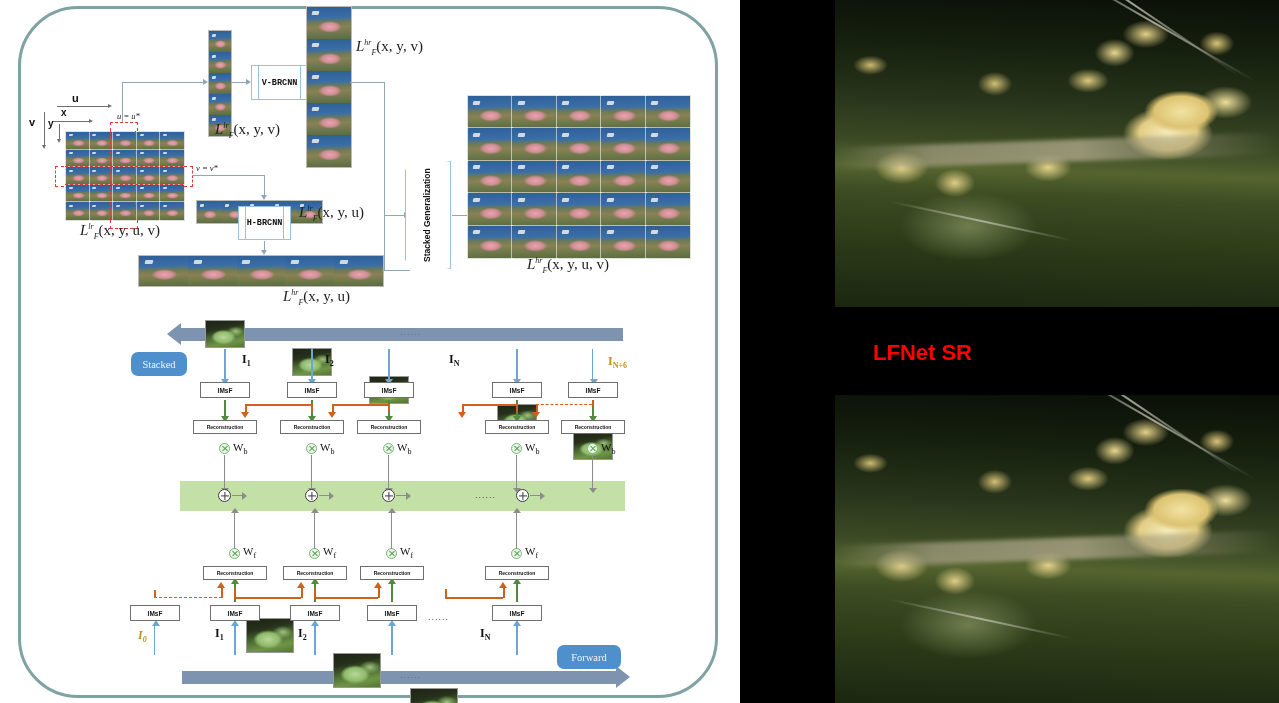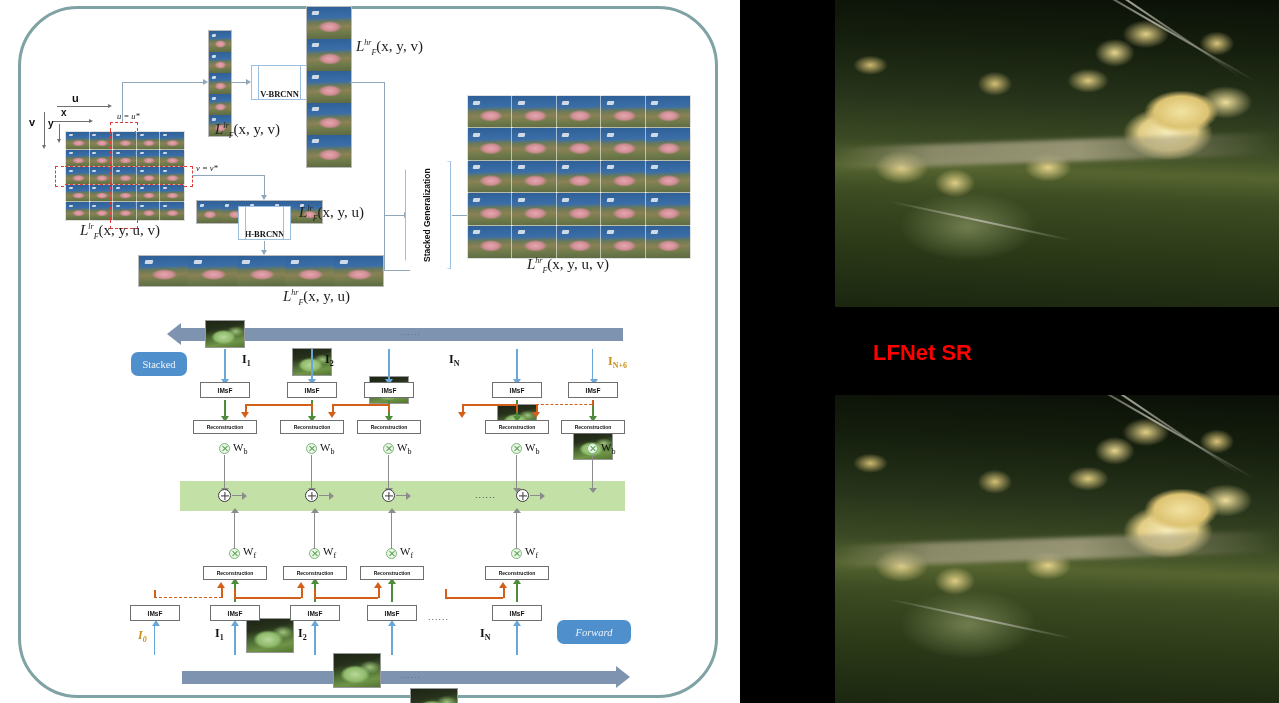--- a/index.html
+++ b/index.html
@@ -34,22 +34,22 @@
   .grid5{position:absolute;display:grid;grid-template-columns:repeat(5,1fr);grid-template-rows:repeat(5,1fr);
      gap:0px;border:1px solid #b9b9b9;box-sizing:content-box;}
   .grid5 .cell{position:relative;outline:.5px solid rgba(255,255,255,.55);outline-offset:-.5px;}
 
   .strip-v{position:absolute;display:grid;grid-template-columns:1fr;grid-template-rows:repeat(5,1fr);
      border:1px solid #bbb;}
   .strip-h{position:absolute;display:grid;grid-template-rows:1fr;grid-template-columns:repeat(5,1fr);
      border:1px solid #bbb;}
 
   .box-brcnn{position:absolute;border:1.2px solid #9dc0e0;background:#fff;box-sizing:border-box;
-     display:flex;align-items:flex-end;justify-content:center;font-size:8.5px;font-weight:bold;
-     font-family:Liberation Serif, serif;color:#111;}
+     display:flex;align-items:center;justify-content:center;font-size:8.5px;font-weight:bold;
+     font-family:Liberation Mono, monospace;color:#111;}
   .box-brcnn .inner-l,.box-brcnn .inner-r{position:absolute;top:0;bottom:0;width:0;border-left:1.2px solid #9dc0e0;}
   .box-brcnn .inner-l{left:6px;} .box-brcnn .inner-r{right:6px;}
 
   #trapz{position:absolute;left:405px;top:161px;width:46px;height:108px;}
   #trapz .shape{position:absolute;inset:0;background:#fff;border:1.2px solid #9dc0e0;
       clip-path:polygon(0% 8%,100% 0%,100% 100%,0% 92%);}
   #trapz .txt{position:absolute;inset:0;display:flex;align-items:center;justify-content:center;
       writing-mode:vertical-rl;transform:rotate(180deg);font-size:8.5px;font-weight:bold;
       line-height:1.15;text-align:center;color:#111;}
 
@@ -360,21 +360,21 @@
 
     <div class="bandbar arrR" style="left:182px;top:671px;width:435px;"></div>
     <div class="dots" style="left:400px;top:670px;">......</div>
 
     <div class="greenband" style="left:180px;top:481px;width:445px;"></div>
     <div class="dotsd" style="left:475px;top:490px;">......</div>
 
     <div class="dotsd" style="left:428px;top:612px;">......</div>
 
     <div class="pill" style="left:131px;top:352px;width:56px;height:24px;">Stacked</div>
-    <div class="pill" style="left:557px;top:620px;width:74px;height:24px;font-style:italic;">Forward</div>
+    <div class="pill" style="left:557px;top:645px;width:64px;height:24px;">Forward</div>
 
     <div id="bwd-layer">
         <div class="leaf" style="left:205px;top:320px;width:40px;height:28px;border:1px solid #999;box-sizing:border-box;"></div>
         <div class="ablue dn" style="left:224px;top:349px;height:31px;"></div>
         <div class="imsf" style="left:200px;top:382px;width:50px;height:16px;">IMsF</div>
         <div class="agreen dn" style="left:224px;top:400px;height:17px;"></div>
         <div class="recon" style="left:193px;top:420px;width:64px;height:14px;">Reconstruction</div>
         <div class="otimes" style="left:219px;top:443px;"></div>
         <div class="wlab" style="left:233px;top:441px;">W<span class="s">b</span></div>
         <div class="agray dn" style="left:223.8px;top:455px;height:33px;"></div>

